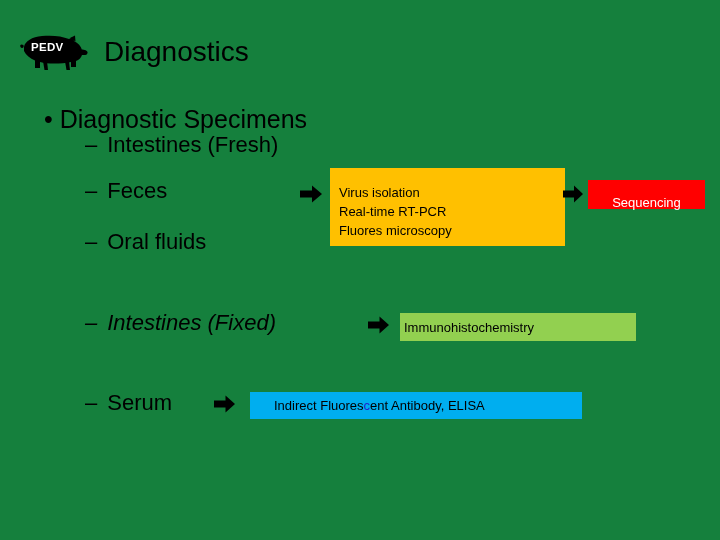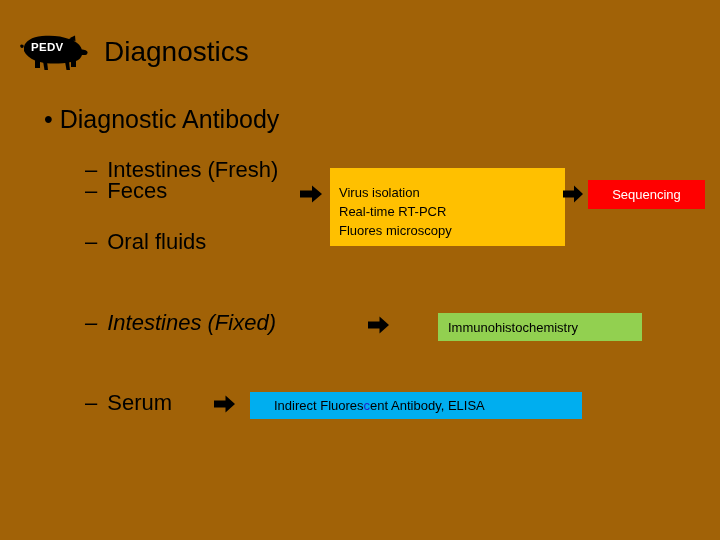--- a/index.html
+++ b/index.html
@@ -13,21 +13,21 @@
     position: relative;
     overflow: hidden;
     font-family: "Liberation Sans", sans-serif;
     color: #000000;
     -webkit-font-smoothing: antialiased;
   }
 
   .slide {
     position: absolute;
     inset: 0;
-    background: #a16207;
+    background: #15803d;
   }
 
   
   .title-row {
     position: absolute;
     left: 18px;
     top: 30px;
     display: flex;
     align-items: center;
   }
@@ -81,21 +81,21 @@
     left: 85px;
     font-size: 22px;
     line-height: 1.15;
     white-space: nowrap;
   }
   .bullet-l2 .dash {
     display: inline-block;
     margin-right: 10px;
   }
 
-  .item-intestines-fresh { top: 157px; }
+  .item-intestines-fresh { top: 132px; }
   .item-feces            { top: 178px; }
   .item-oral-fluids      { top: 229px; }
   .item-intestines-fixed { top: 310px; font-style: italic; }
   .item-serum            { top: 390px; }
 
   
   .arrow {
     position: absolute;
     display: block;
   }
@@ -127,40 +127,39 @@
     white-space: nowrap;
   }
 
   .box-red {
     left: 588px;
     top: 180px;
     width: 117px;
     height: 29px;
     background: #FF0000;
     display: flex;
-    align-items: center;
+    align-items: flex-end;
     justify-content: center;
   }
   .box-red .label {
     font-size: 13px;
     color: #ffffff;
     line-height: 1;
     white-space: nowrap;
   }
 
   .box-green {
     left: 400px;
     top: 313px;
-    width: 204px;
+    width: 236px;
     height: 28px;
     background: #92D050;
     display: flex;
     align-items: center;
-    padding-left: 10px;
-    margin-left: 38px;
+    padding-left: 4px;
   }
   .box-green .label {
     font-size: 13px;
     color: #000000;
     line-height: 1;
     white-space: nowrap;
   }
 
   .box-cyan {
     left: 250px;
@@ -207,21 +206,21 @@
 
           <path d="M52 8 L57 5.5 L57.5 11.5 Z"></path>
         </g>
       </svg>
       <span class="pedv-word">PEDV</span>
     </div>
     <div class="slide-title">Diagnostics</div>
   </div>
 
   <div class="bullet-l1">
-    <span class="dot">•</span><span>Diagnostic Antibody</span>
+    <span class="dot">•</span><span>Diagnostic Specimens</span>
   </div>
 
   <div class="bullet-l2 item-intestines-fresh">
     <span class="dash">–</span><span>Intestines (Fresh)</span>
   </div>
 
   <div class="bullet-l2 item-feces">
     <span class="dash">–</span><span>Feces</span>
   </div>
 

